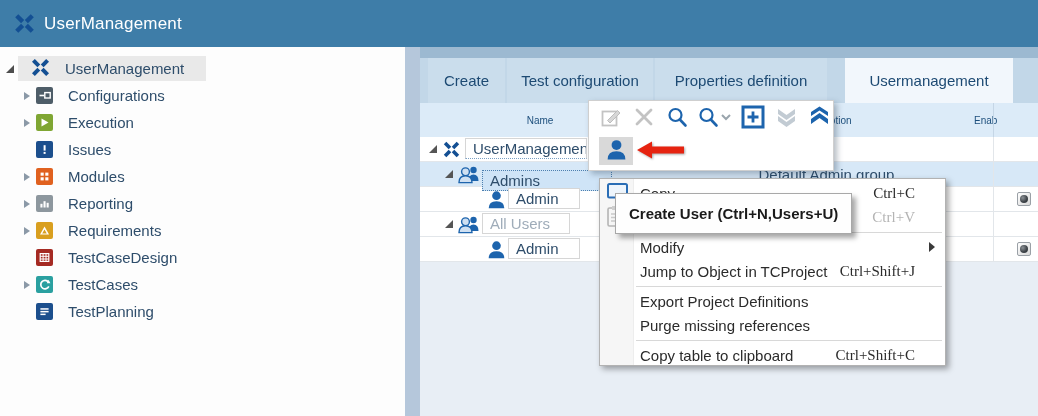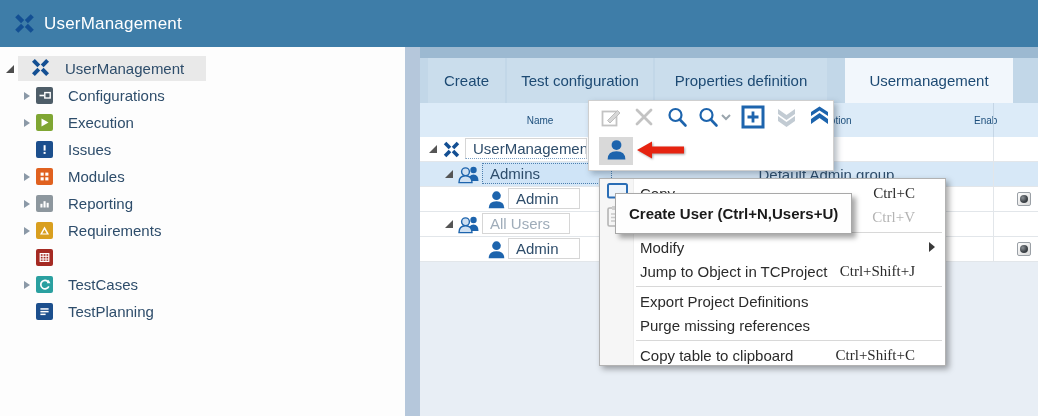--- a/index.html
+++ b/index.html
@@ -197,20 +197,21 @@
       <span class="slabel" style="position:absolute;left:60px">Requirements</span>
     </div>
 
     <div class="srow" style="top:197px">
       <span class="sicon" style="position:absolute;left:36px;background:#A52A23">
         <svg width="11" height="11" viewBox="0 0 11 11">
             <rect x="1.2" y="1.6" width="8.6" height="7.8" fill="none" stroke="#fff" stroke-width="1.2"></rect>
             <path d="M1.2 4.3 H9.8 M1.2 7 H9.8 M4.1 1.6 V9.4 M7 1.6 V9.4" stroke="#fff" stroke-width="1"></path>
           </svg>
       </span>
+      <span class="slabel" style="position:absolute;left:60px">TestCaseDesign</span>
     </div>
 
     <div class="srow" style="top:224px">
       <span class="caret-slot" style="left:22px">
           <span class="caret-closed"></span>
         </span>
       <span class="sicon" style="position:absolute;left:36px;background:#2AA0A0">
         <svg width="12" height="12" viewBox="0 0 12 12">
             <path d="M9.4 3.2 A4.2 4.2 0 1 0 9.8 7.4" fill="none" stroke="#fff" stroke-width="1.7"></path>
             <polygon points="9.6,0.8 11.4,4.2 7.8,4.2" fill="#fff"></polygon>
@@ -283,21 +284,21 @@
             <span class="caret-open" style="border-bottom-color:#555"></span>
           </span>
         <span class="abs" style="left:38px;top:3px">
           <svg width="22" height="19" viewBox="0 0 22 19">
               <circle cx="15.5" cy="5" r="3.2" fill="#1D64AD"></circle>
               <path d="M10.5 16 Q10.5 9.5 15.5 9.5 Q20.5 9.5 20.5 16 Z" fill="#1D64AD"></path>
               <circle cx="7.5" cy="6.8" r="3.9" fill="#CFE0F2" stroke="#1D64AD" stroke-width="1.4"></circle>
               <path d="M1 17.6 Q1 10.8 7.5 10.8 Q14 10.8 14 17.6 Z" fill="#CFE0F2" stroke="#1D64AD" stroke-width="1.4"></path>
             </svg>
         </span>
-        <span class="nbox selbox" style="left:62px;top:1px;width:130px">Admins</span>
+        <span class="nbox selbox" style="left:62px;top:8px;width:130px">Admins</span>
         <span class="desc-cell">Default Admin group</span>
       </div>
 
       <div class="trow" style="top:50px">
         <span class="abs" style="left:67px;top:3px">
           <svg width="19" height="19" viewBox="0 0 18 18">
               <circle cx="9" cy="5.4" r="4.1" fill="#1D64AD"></circle>
               <path d="M1.6 17.4 Q1.6 10.6 9 10.6 Q16.4 10.6 16.4 17.4 Z" fill="#1D64AD"></path>
             </svg>
         </span>

